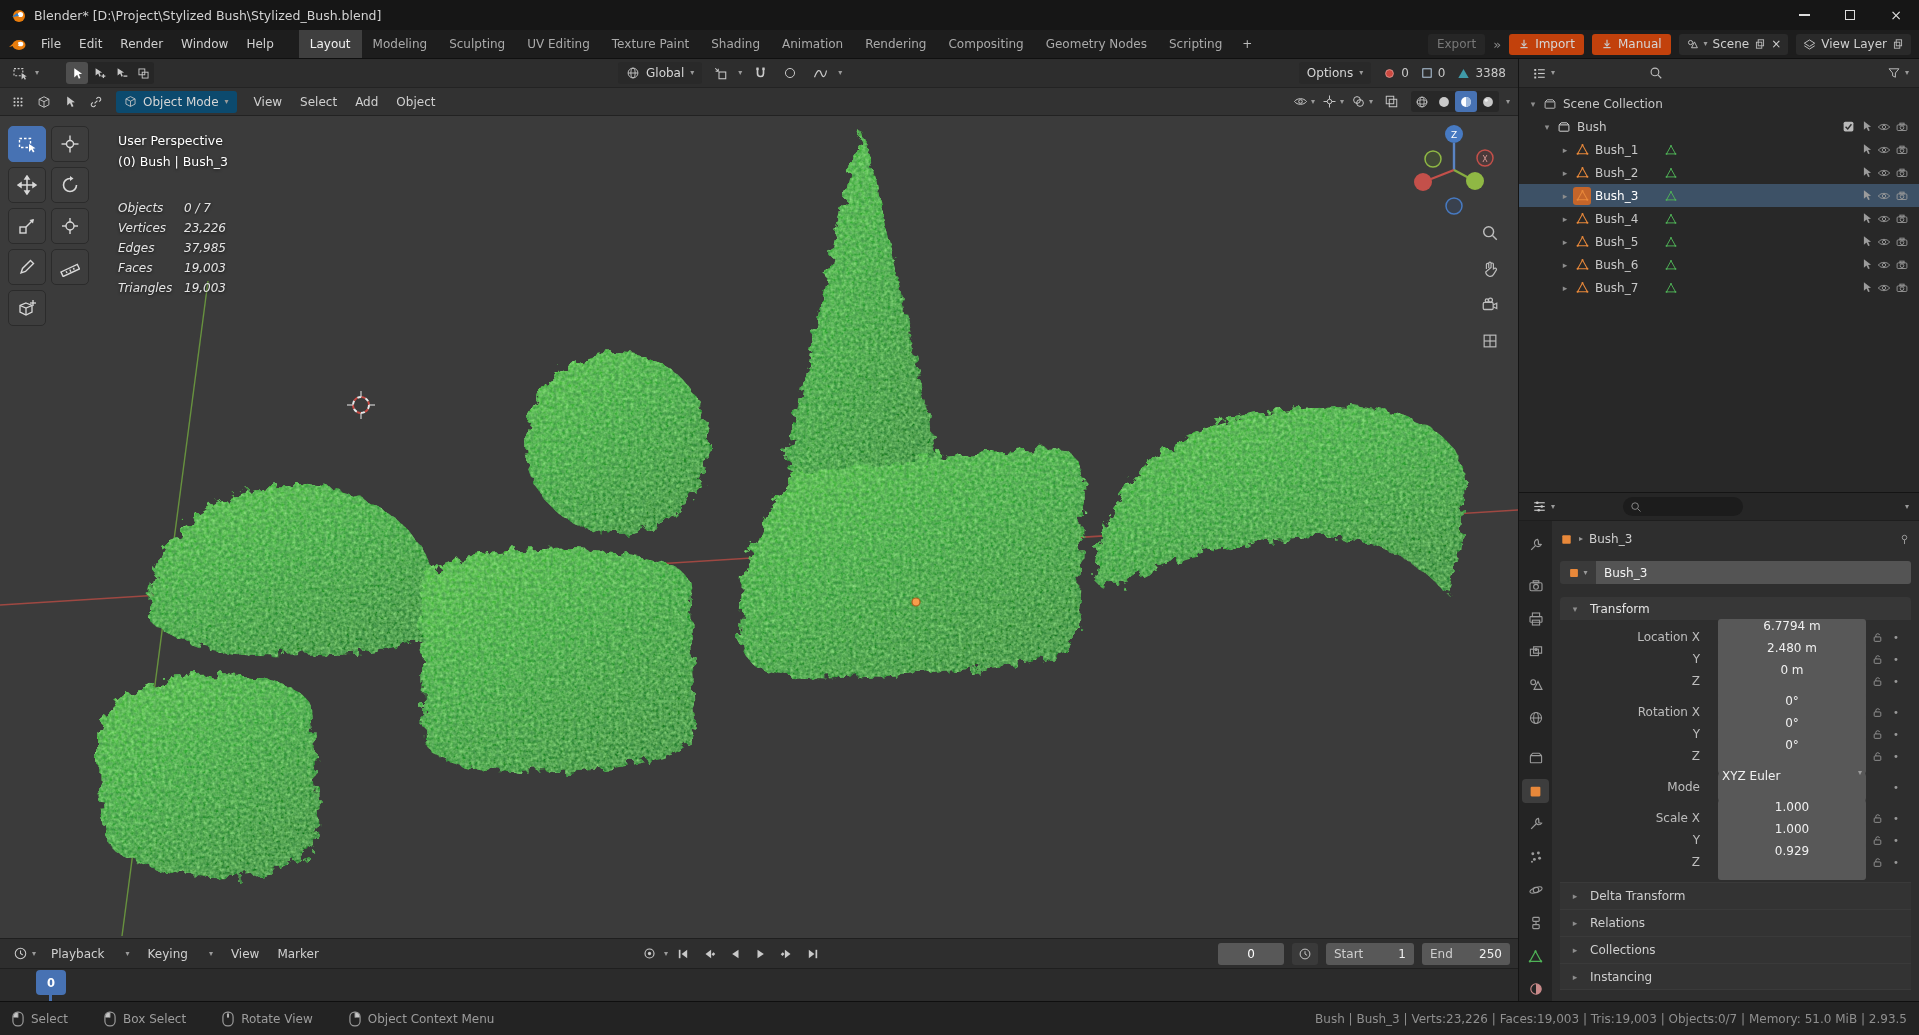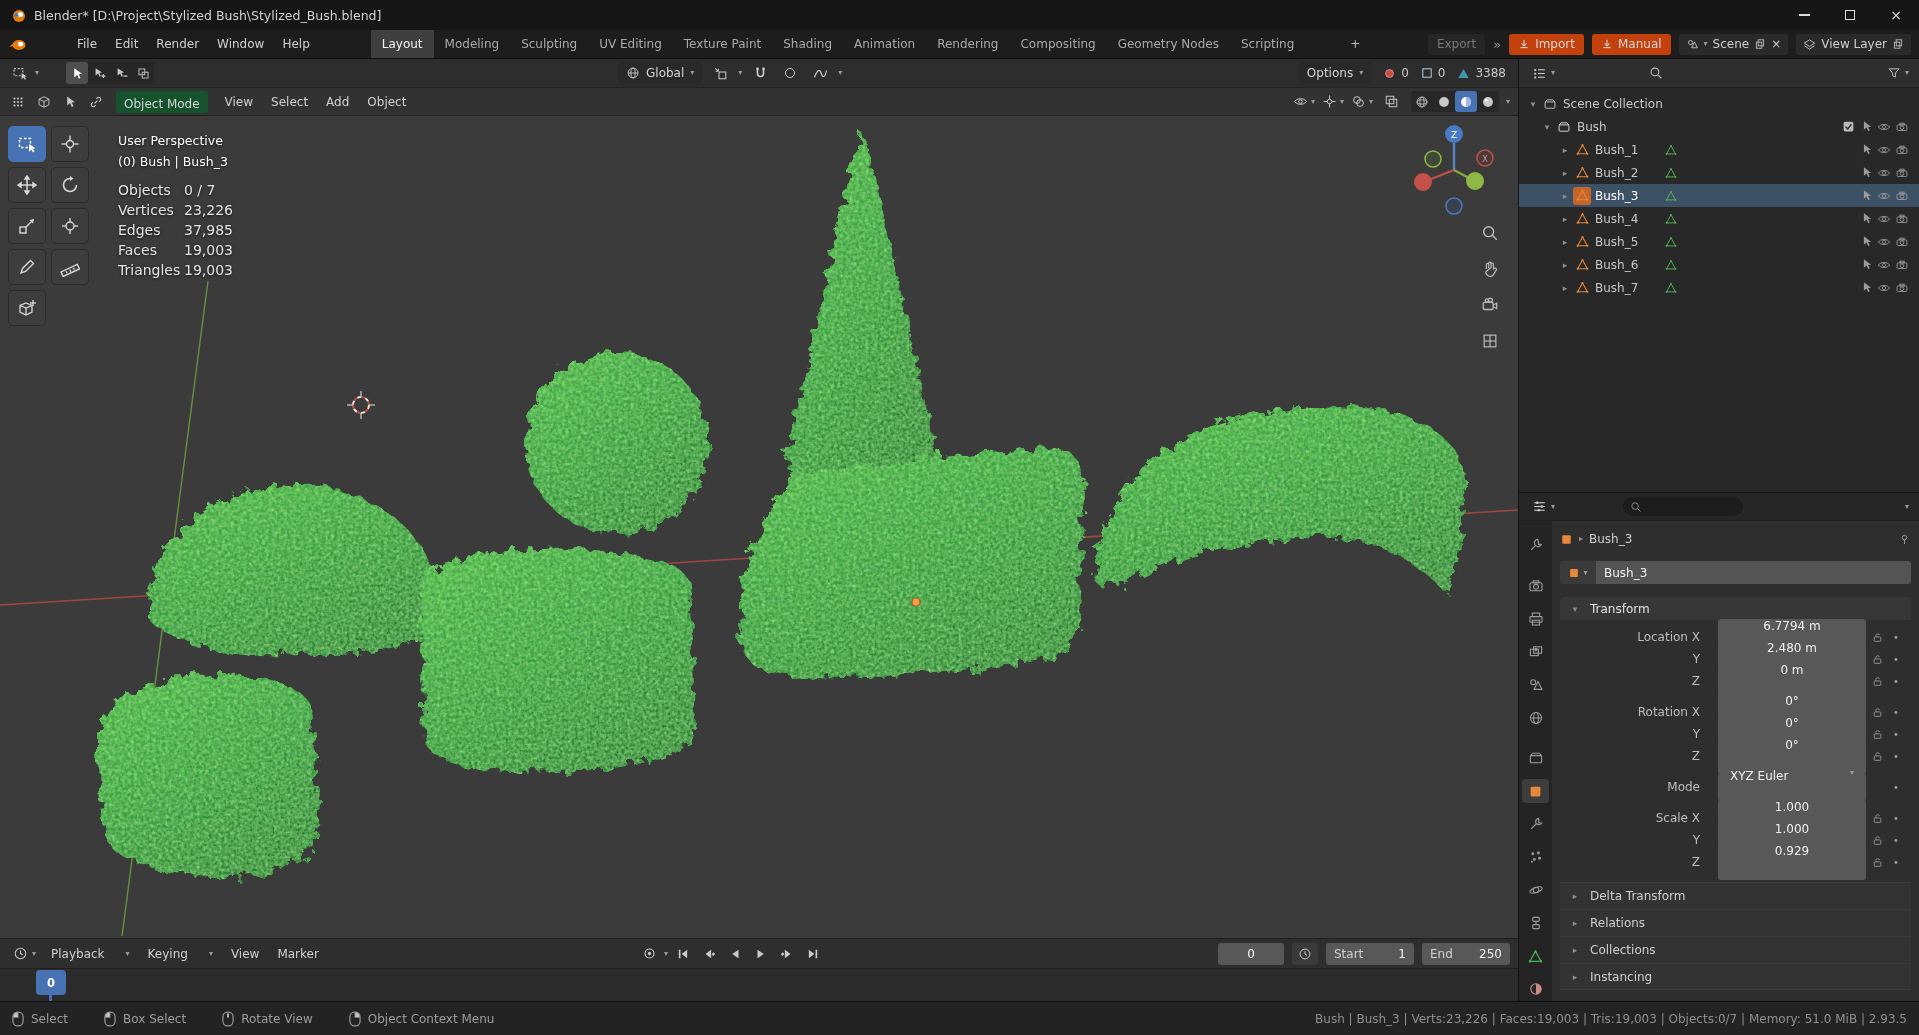--- a/index.html
+++ b/index.html
@@ -10,21 +10,21 @@
 
   
   .titlebar { position:absolute; left:0; top:0; width:1919px; height:30px; background:#161616; display:flex; align-items:center; padding-left:10px; gap:8px; }
   .wtitle { color:#d2d2d2; font-size:12.5px; }
   .wbtns { margin-left:auto; display:flex; height:100%; }
   .wbtn { width:46px; height:100%; display:flex; align-items:center; justify-content:center; color:#dcdcdc; font-size:14px; }
   .minglyph { width:11px; height:2px; background:#dcdcdc; display:block; }
   .maxglyph { width:10px; height:10px; border:1.5px solid #dcdcdc; display:block; }
 
   
-  .topbar { position:absolute; top:30px; left:0; width:1919px; height:29px; background:#1d1d1d; border-bottom:1px solid #101010; display:flex; align-items:center; padding-left:8px;gap:36px; }
+  .topbar { position:absolute; top:30px; left:0; width:1919px; height:29px; background:#1d1d1d; border-bottom:1px solid #101010; display:flex; align-items:center; padding-left:8px; }
   .menus { display:flex; height:100%; }
   .menu { padding:0 9px; height:100%; display:flex; align-items:center; color:#d0d0d0; }
   .wtabs { display:flex; height:100%; margin-left:16px; }
   .wtab { padding:0 11px; height:100%; display:flex; align-items:center; color:#aaaaaa; white-space:nowrap; }
   .wtab.active { background:#3f3f3f; color:#f2f2f2; }
   .addws { color:#bbbbbb; padding:0 9px; }
   .tb-right { margin-left:auto; display:flex; align-items:center; gap:8px; padding-right:8px; }
   .tbtn { background:#c2410c; border-radius:3px; height:21px; padding:0 9px; display:flex; align-items:center; gap:5px; color:#d6d6d6; }
   .tbtn.dim { color:#787878; background:#262626; }
   .collapse { color:#8a8a8a; font-size:13px; }
@@ -39,36 +39,36 @@
   .iconbtn.active { background:#4f5a66; color:#fff; }
   .modegrp { display:flex; background:#262626; border-radius:3px; margin-left:24px; }
   .modegrp .iconbtn { width:22px; }
   .modegrp .iconbtn.active { background:#4f4f4f; }
   .ddbtn { background:#292929; border-radius:3px; height:22px; padding:0 8px; display:flex; align-items:center; gap:6px; color:#d5d5d5; }
   .cnt { display:flex; align-items:center; gap:5px; color:#c9c9c9; }
 
   
   .vheader { position:absolute; top:88px; left:0; width:1518px; height:28px; background:#323232; border-bottom:1px solid #222222; display:flex; align-items:center; padding-left:6px; }
   .vh-icons { display:flex; gap:2px; }
-  .mode-dd { margin-left:8px; background:#14532d;flex-direction:column; }
+  .mode-dd { margin-left:8px; background:#0c4a6e; }
   .vmenus { display:flex; height:100%; margin-left:8px; }
   .vh-right { margin-left:auto; display:flex; align-items:center; gap:7px; padding-right:8px; }
   .grpbtn { display:flex; align-items:center; gap:3px; color:#c9c9c9; }
   .shadegrp { display:flex; background:#282828; border-radius:3px; }
   .shadebtn { width:22px; height:21px; display:flex; align-items:center; justify-content:center; color:#c9c9c9; border-radius:3px; }
   .shadebtn.active { background:#4772b3; color:#fff; }
 
   
   .viewport { position:absolute; top:116px; left:0; width:1518px; height:822px; background:#3b3b3b; overflow:hidden; }
   .scene3d { position:absolute; left:0; top:0; }
   .tools { position:absolute; left:8px; top:10px; display:grid; grid-template-columns:38px 38px; gap:5px; }
   .tool { width:38px; height:36px; background:#3d3d3d; border:1px solid #2b2b2b; border-radius:5px; display:flex; align-items:center; justify-content:center; color:#d8d8d8; }
   .tool.active { background:#4772b3; border-color:#4772b3; color:#fff; }
   .overlay { position:absolute; left:118px; top:14px; color:#ffffff; text-shadow:0 1px 3px rgba(0,0,0,.65); font-size:12.5px; line-height:21px; }
-  .stats { margin-top:8px; font-size:14px; color:#e4e4e4; line-height:20px; }
+  .stats { margin-top:26px; font-size:12px; color:#e4e4e4; line-height:20px;font-style:italic; }
   .srow { display:flex; }
   .sl { width:66px; }
   .gizmo { position:absolute; left:1404px; top:4px; }
   .navicons { position:absolute; left:1477px; top:104px; display:flex; flex-direction:column; gap:10px; }
   .navbtn { width:26px; height:26px; display:flex; align-items:center; justify-content:center; color:#bdbdbd; }
 
   
   .tl-header { position:absolute; top:938px; left:0; width:1518px; height:30px; background:#2e2e2e; border-top:1px solid #1f1f1f; display:flex; align-items:center; padding:0 8px; }
   .tmenu { padding:0 9px; display:flex; align-items:center; gap:21px; color:#d0d0d0; height:100%; }
   .tmenu .chev { display:none; }
@@ -119,21 +119,21 @@
   .bc-pin { margin-left:auto; color:#9a9a9a; }
   .namerow { margin-top:10px; display:flex; height:23px; }
   .nameicon { width:36px; background:#3a3a3a; border-radius:3px 0 0 3px; display:flex; align-items:center; justify-content:center; gap:3px; color:#cccccc; }
   .namefield { flex:1; background:#545454; border-radius:0 3px 3px 0; display:flex; align-items:center; padding-left:8px; color:#f2f2f2; }
   .phead { margin-top:13px; height:23px; background:#373737; border-radius:4px 4px 0 0; display:flex; align-items:center; gap:7px; padding-left:7px; color:#e3e3e3; }
   .prows { padding:7px 0 10px 0; display:flex; flex-direction:column; gap:2px; }
   .prow { display:flex; align-items:center; height:20px; }
   .prow.gap { margin-top:9px; }
   .plabel { width:158px; text-align:right; color:#bdbdbd; padding-right:18px; white-space:nowrap; }
   .pfield { width:148px; height:36px; background:#585858; border-radius:3px; display:flex; align-items:flex-start; justify-content:center; color:#f0f0f0; }
-  .prow[data-kind="dropdown"] .pfield { justify-content:space-between; padding:0 12px;border-radius:7px; }
+  .prow[data-kind="dropdown"] .pfield { justify-content:space-between; padding:0 4px;border-radius:7px; }
   .prow .pfield .chev { display:none; }
   .prow[data-kind="dropdown"] .pfield .chev { display:inline; }
   .plock { width:22px; display:flex; justify-content:center; color:#9a9a9a; }
   .prow[data-kind="dropdown"] .plock { visibility:hidden; }
   .pdot { width:16px; text-align:center; color:#9a9a9a; font-size:10px; }
   .psection { height:27px; border-top:1px solid #3a3a3a; background:#333333; display:flex; align-items:center; gap:7px; padding-left:7px; color:#cfcfcf; }
   .psections .psection:last-child { border-bottom:1px solid #3a3a3a; }
 
   
   .statusbar { position:absolute; top:1001px; left:0; width:1919px; height:34px; background:#232323; border-top:1px solid #0f0f0f; display:flex; align-items:center; padding:0 12px; color:#9d9d9d; }

